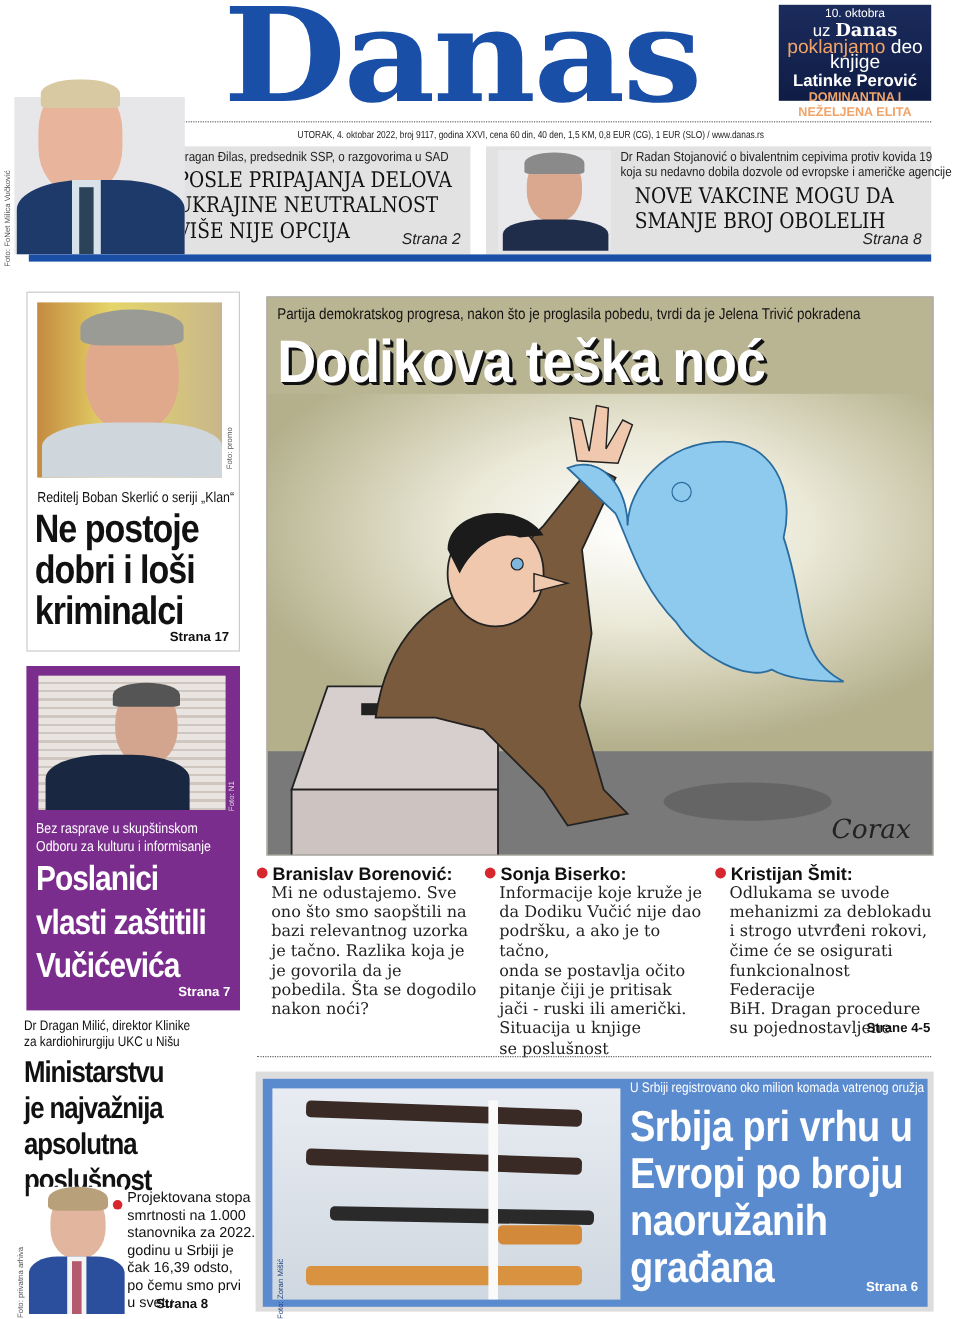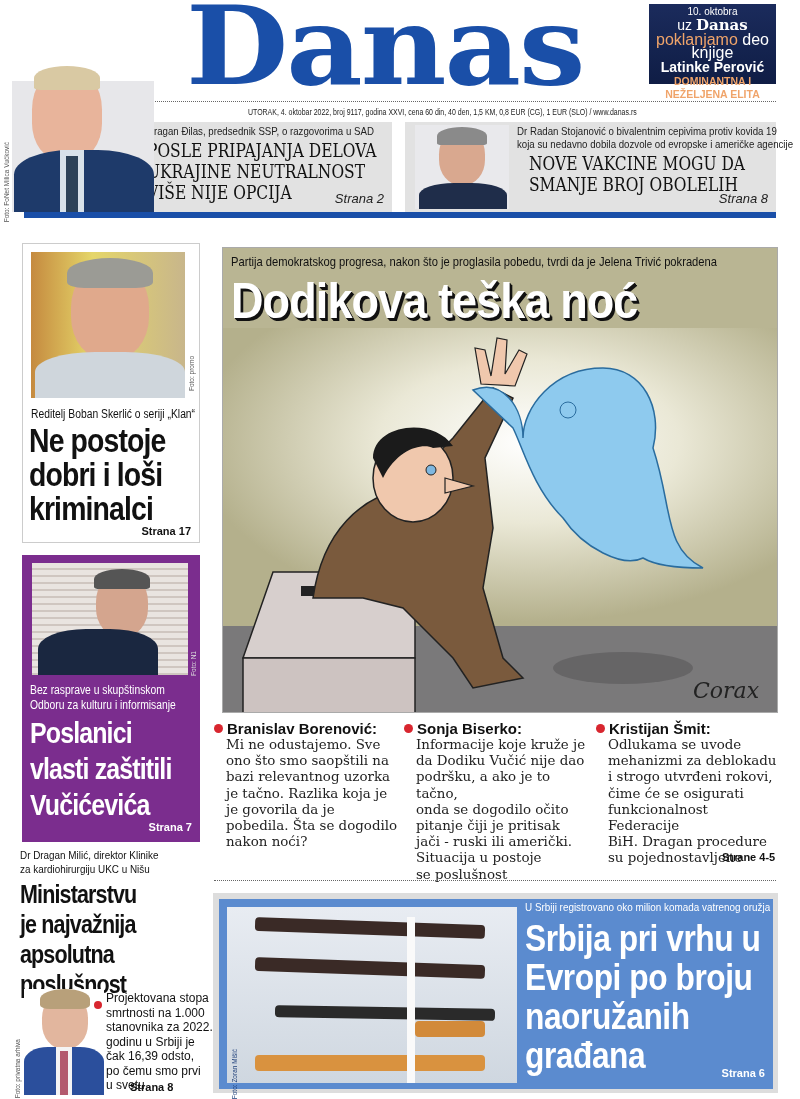--- a/index.html
+++ b/index.html
@@ -220,24 +220,24 @@
     <div>pobedila. Šta se dogodilo</div>
     <div>nakon noći?</div>
   </div>
 </div>
 <div class="abs q" style="left:404px;">
   <div class="qname"><span class="qdot"></span><span>Sonja Biserko:</span></div>
   <div class="qtext">
     <div>Informacije koje kruže je</div>
     <div>da Dodiku Vučić nije dao</div>
     <div>podršku, a ako je to tačno,</div>
-    <div>onda se dogodilo očito</div>
+    <div>onda se postavlja očito</div>
     <div>pitanje čiji je pritisak</div>
     <div>jači - ruski ili američki.</div>
-    <div>Situacija u postoje</div>
+    <div>Situacija u knjige</div>
     <div>se poslušnost</div>
   </div>
 </div>
 <div class="abs q" style="left:596px;">
   <div class="qname"><span class="qdot"></span><span>Kristijan Šmit:</span></div>
   <div class="qtext">
     <div>Odlukama se uvode</div>
     <div>mehanizmi za deblokadu</div>
     <div>i strogo utvrđeni rokovi,</div>
     <div>čime će se osigurati</div>

